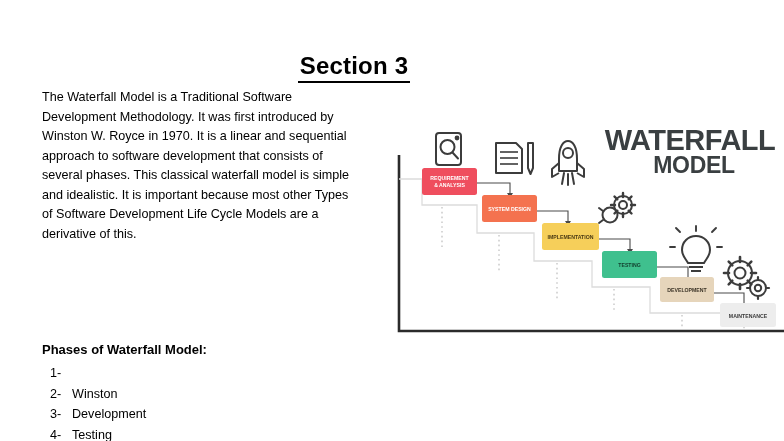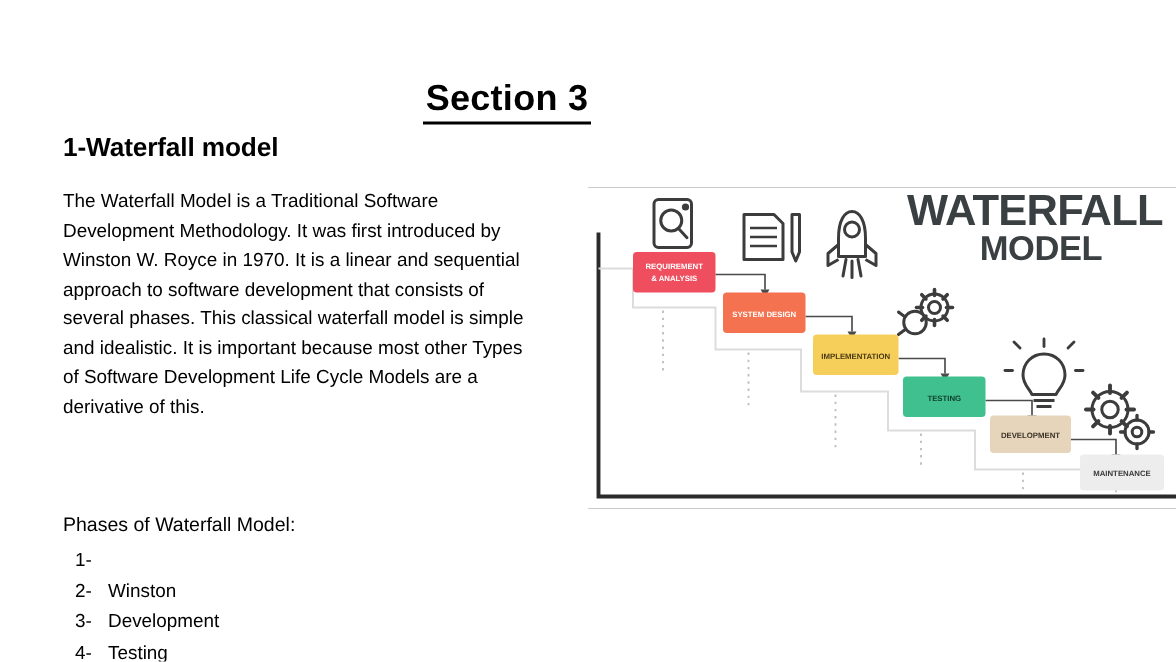--- a/index.html
+++ b/index.html
@@ -12,21 +12,21 @@
     height: 441px;
     position: relative;
     overflow: hidden;
     font-family: "Liberation Sans", sans-serif;
     color: #000000;
   }
 
   
   #page-title {
     position: absolute;
-    left: 0;
+    left: 16px;
     top: 52px;
     width: 676px;
     text-align: center;
     font-size: 24px;
     font-weight: bold;
     letter-spacing: 0.2px;
   }
   #page-title .title-inner {
     display: inline-block;
     border-bottom: 2.4px solid #000;
@@ -57,21 +57,21 @@
   }
 
   #phases-block {
     position: absolute;
     left: 42px;
     top: 342px;
     width: 330px;
   }
   #phases-heading {
     font-size: 13px;
-    font-weight: normal;
+    font-weight: bold;
     margin: 0 0 6px 0;
   }
   #phases-list {
     list-style: none;
     margin: 0;
     padding: 0;
   }
   #phases-list li {
     font-size: 12.6px;
     line-height: 20.5px;
@@ -95,21 +95,20 @@
   #diagram svg { display: block; }
 </style>
 </head>
 <body>
 
 <div id="page-title">
   <span class="title-inner">Section 3</span>
 </div>
 
 <div id="left-col">
-  <h2 id="section-heading">1-Waterfall model</h2>
   <p id="body-paragraph">The Waterfall Model is a Traditional Software Development Methodology. It was first introduced by Winston W. Royce in 1970. It is a linear and sequential approach to software development that consists of several phases. This classical waterfall model is simple and idealistic. It is important because most other Types of Software Development Life Cycle Models are a derivative of this.</p>
 </div>
 
 <div id="phases-block">
   <div id="phases-heading">Phases of Waterfall Model:</div>
   <ul id="phases-list">
     <li>
       <span class="num">1-</span>
     </li>
     <li>

